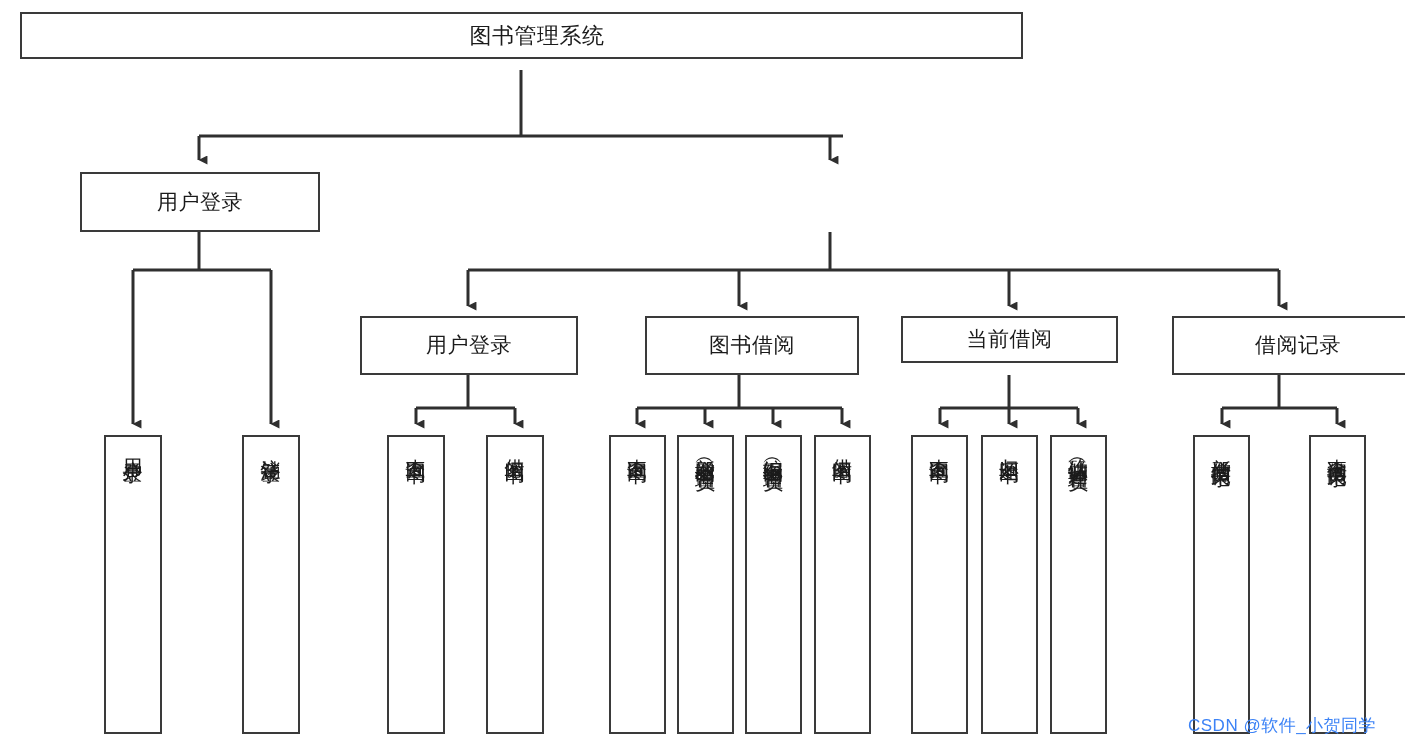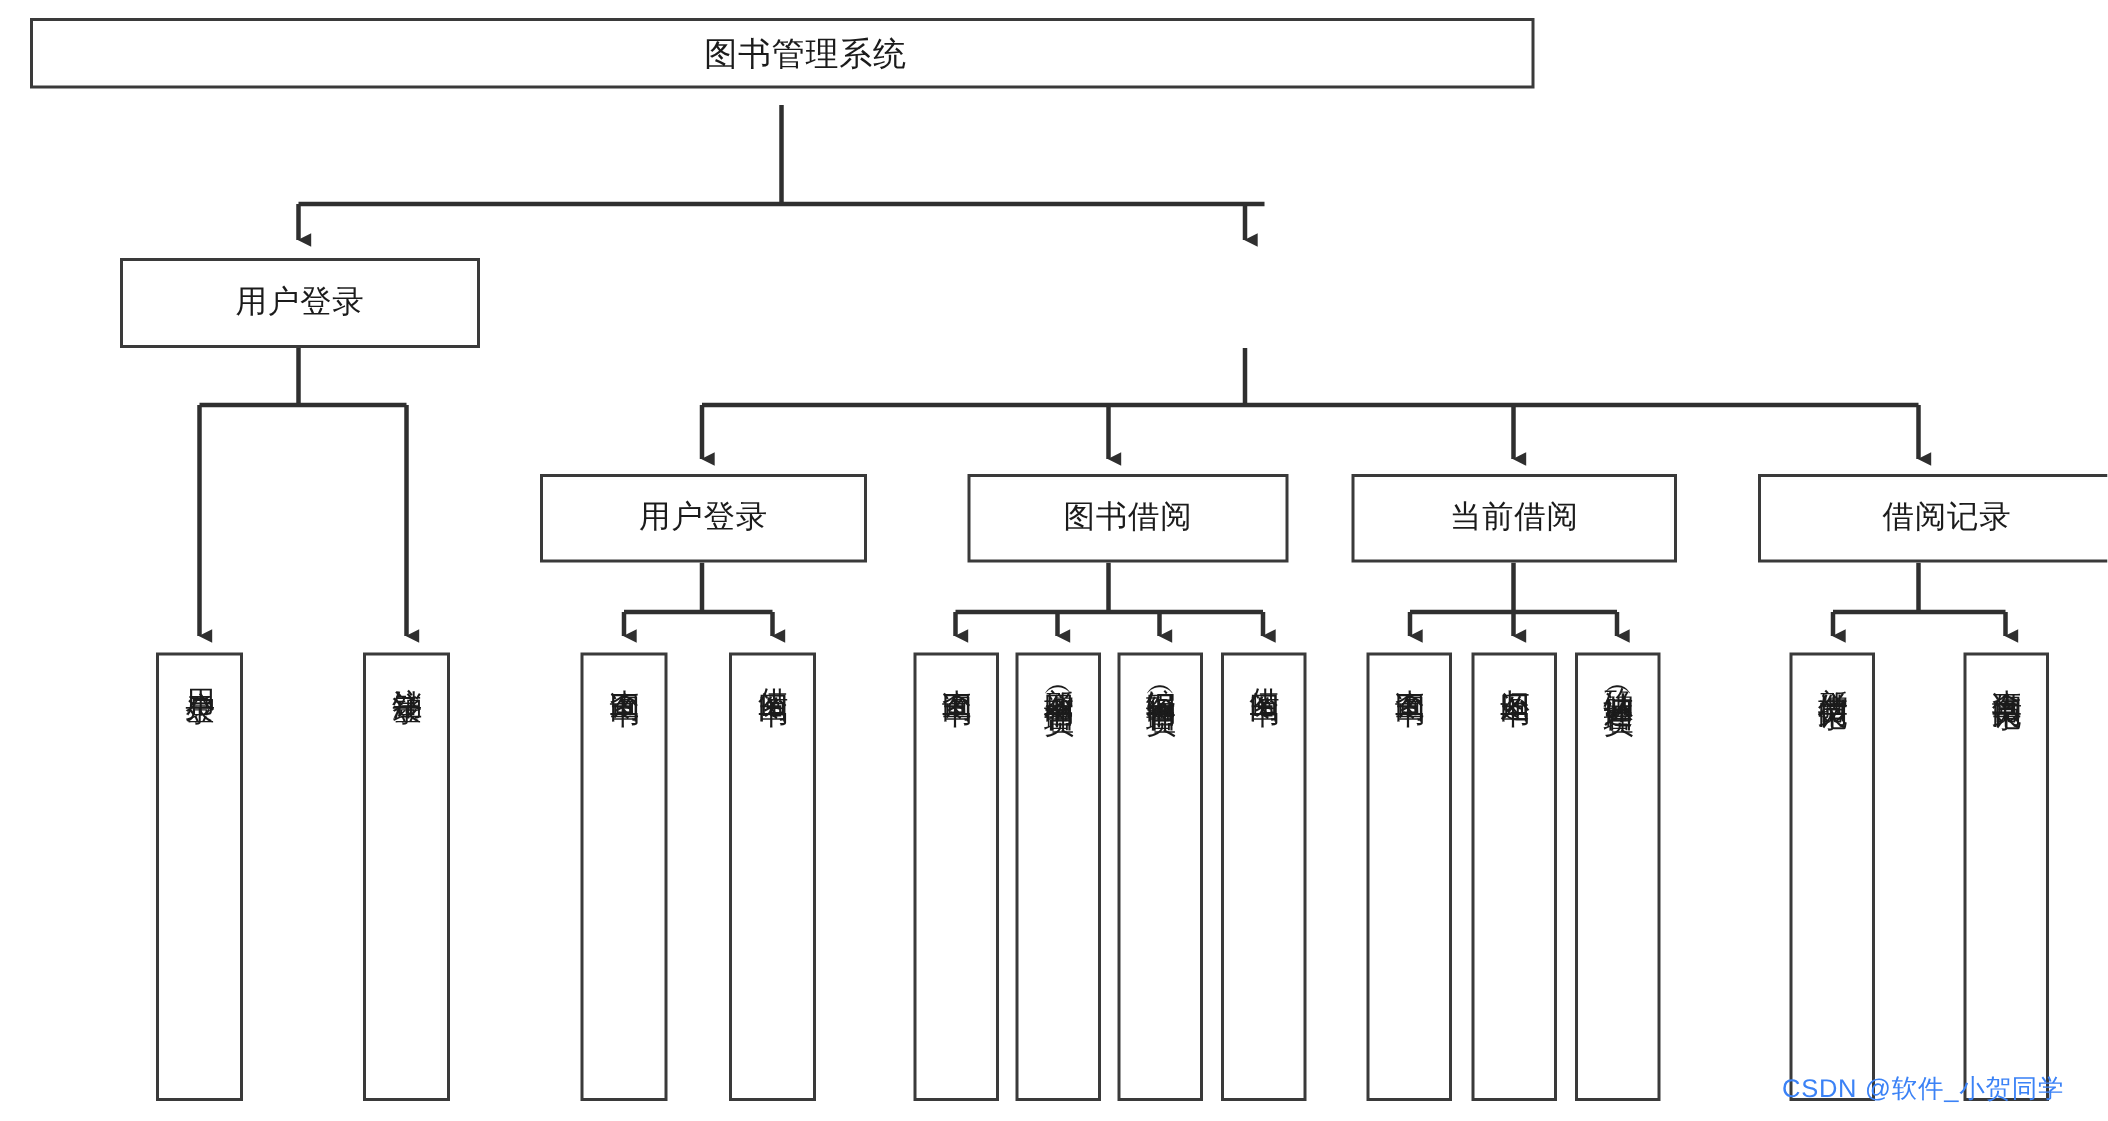--- a/index.html
+++ b/index.html
@@ -139,21 +139,21 @@
   <div class="node h" style="left:80px; top:172px; width:240px; height:60px;">
     <span class="label">用户登录</span>
   </div>
 
   <div class="node h" style="left:360px; top:316px; width:218px; height:59px;">
     <span class="label">用户登录</span>
   </div>
   <div class="node h" style="left:633px; top:316px; width:214px; height:59px;margin-left:12px;">
     <span class="label">图书借阅</span>
   </div>
-  <div class="node h" style="left:901px; top:316px; width:217px; height:59px;">
+  <div class="node h" style="left:901px; top:316px; width:217px; height:47px;">
     <span class="label">当前借阅</span>
   </div>
   <div class="node h" style="left:1172px; top:316px; width:252px; height:59px;">
     <span class="label">借阅记录</span>
   </div>
 
   <div class="node v" style="left:104px; top:435px; width:58px; height:299px;">
     <span class="label">用户登录</span>
   </div>
   <div class="node v" style="left:242px; top:435px; width:58px; height:299px;">

